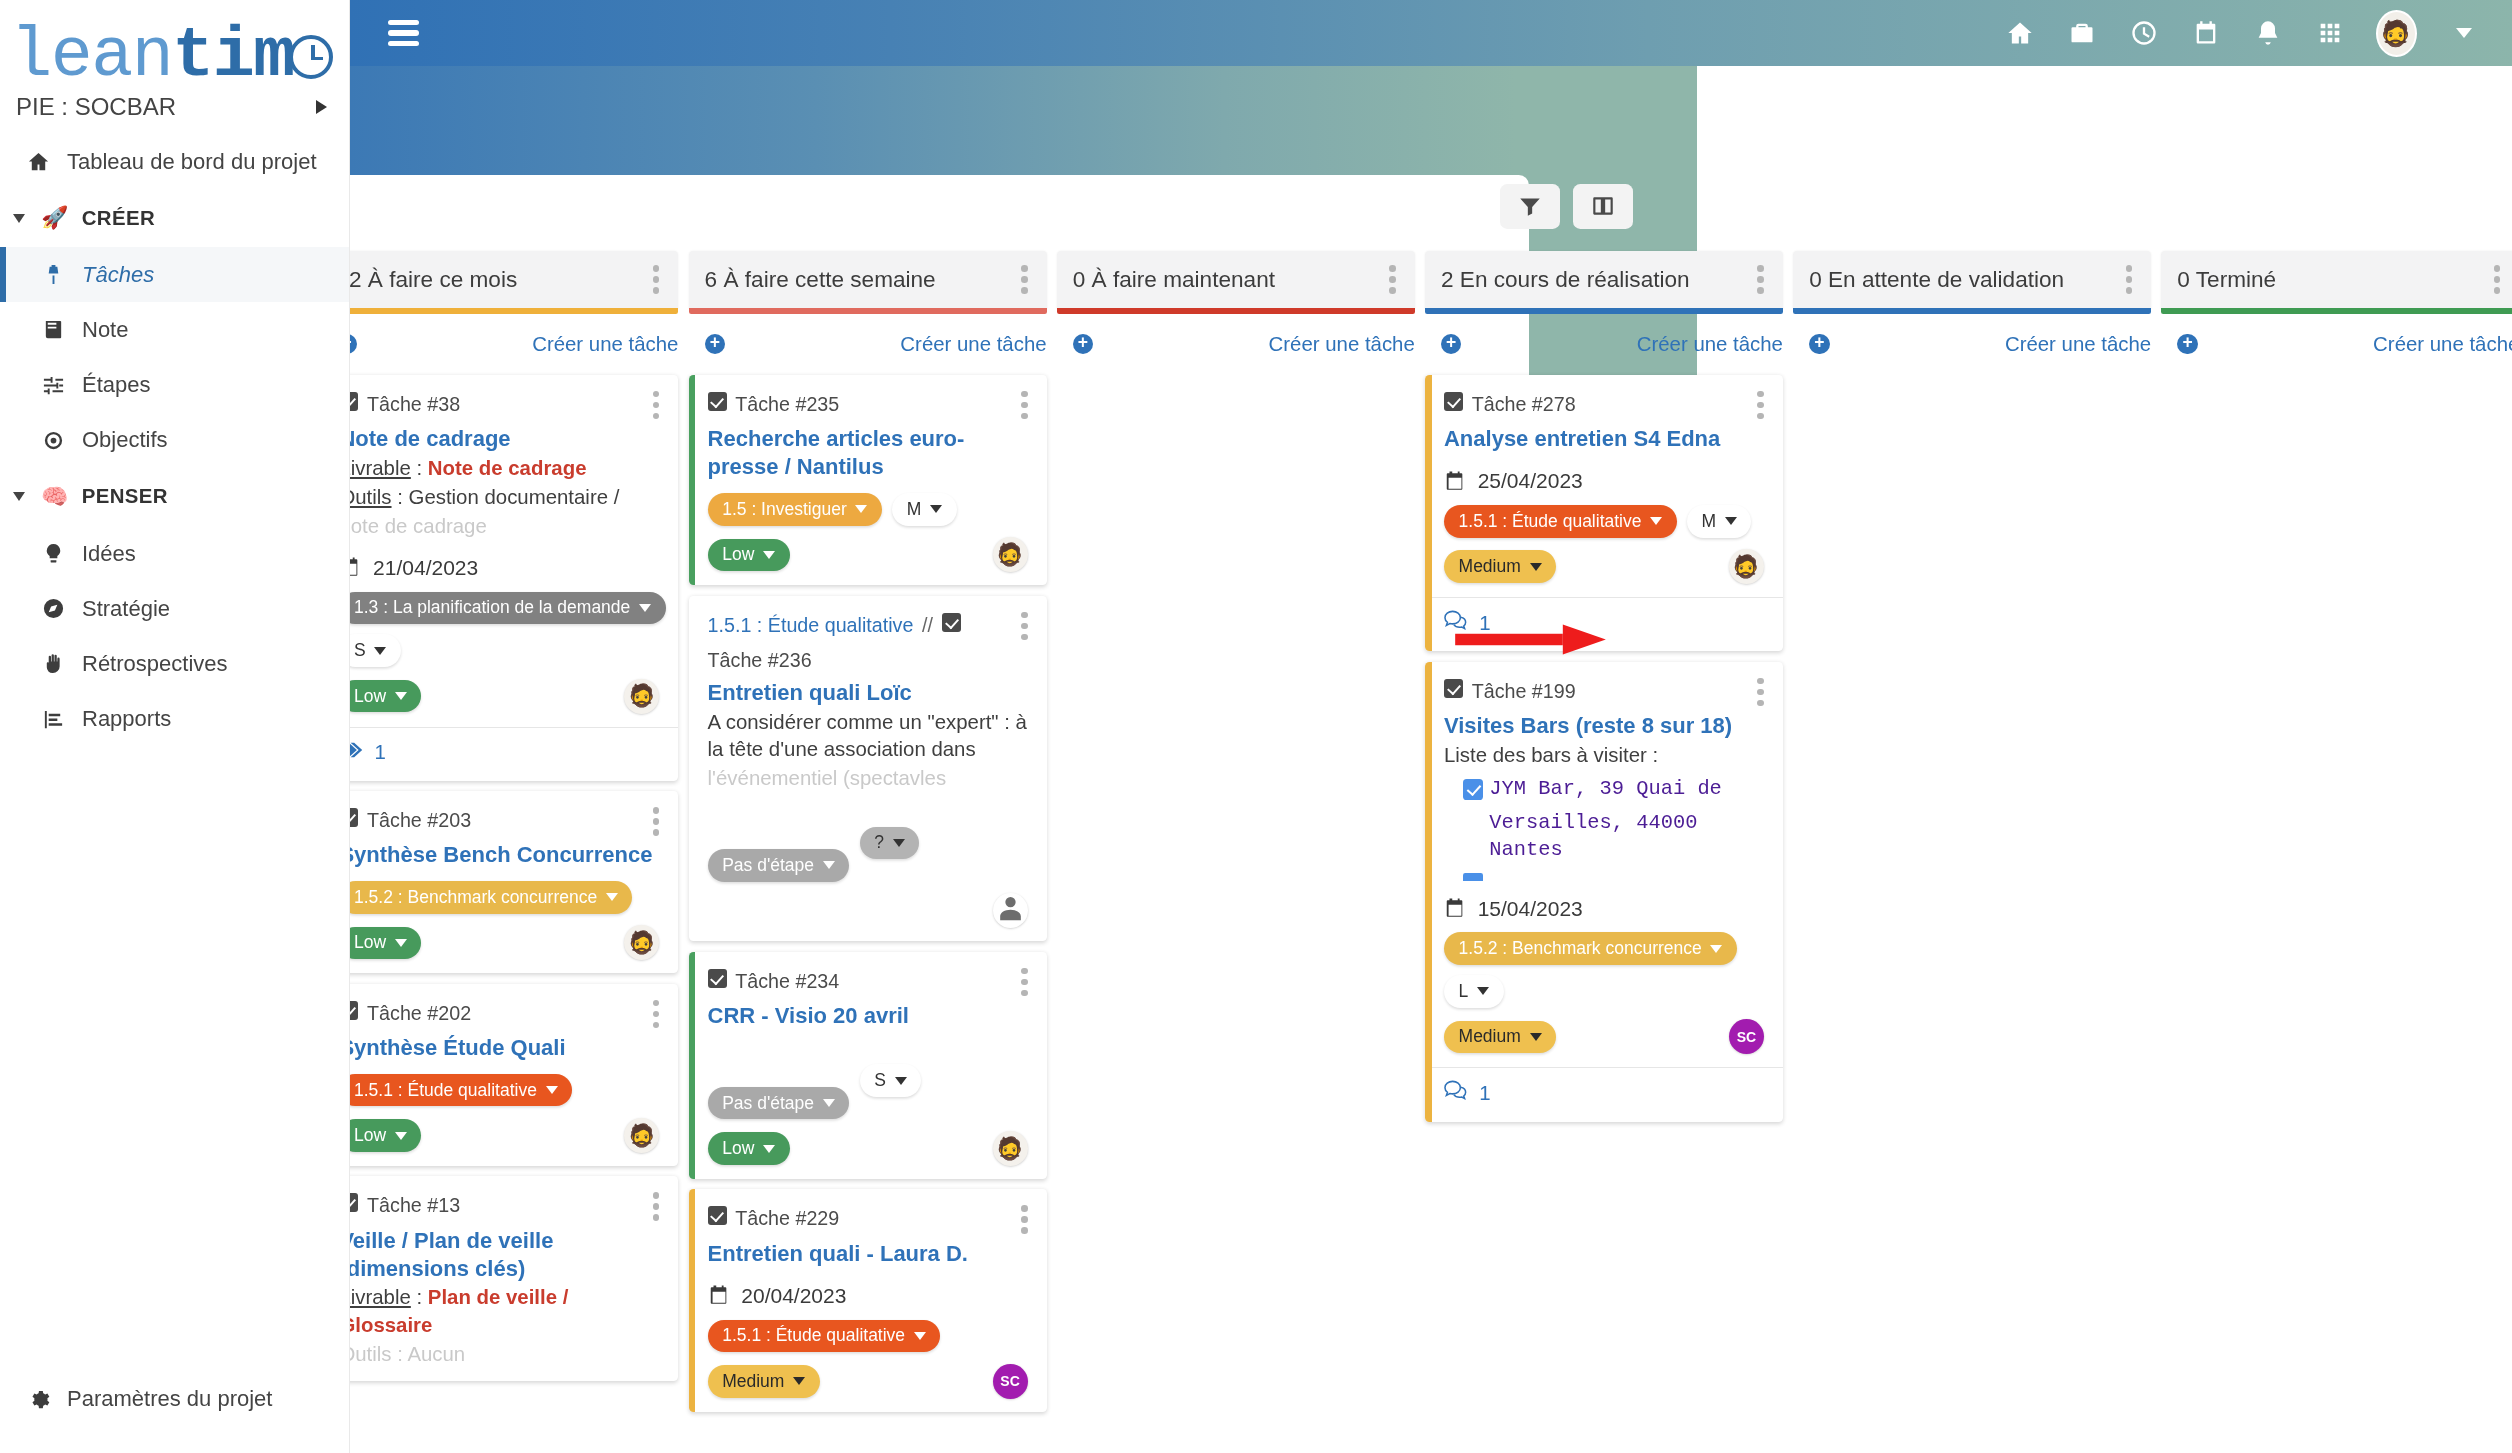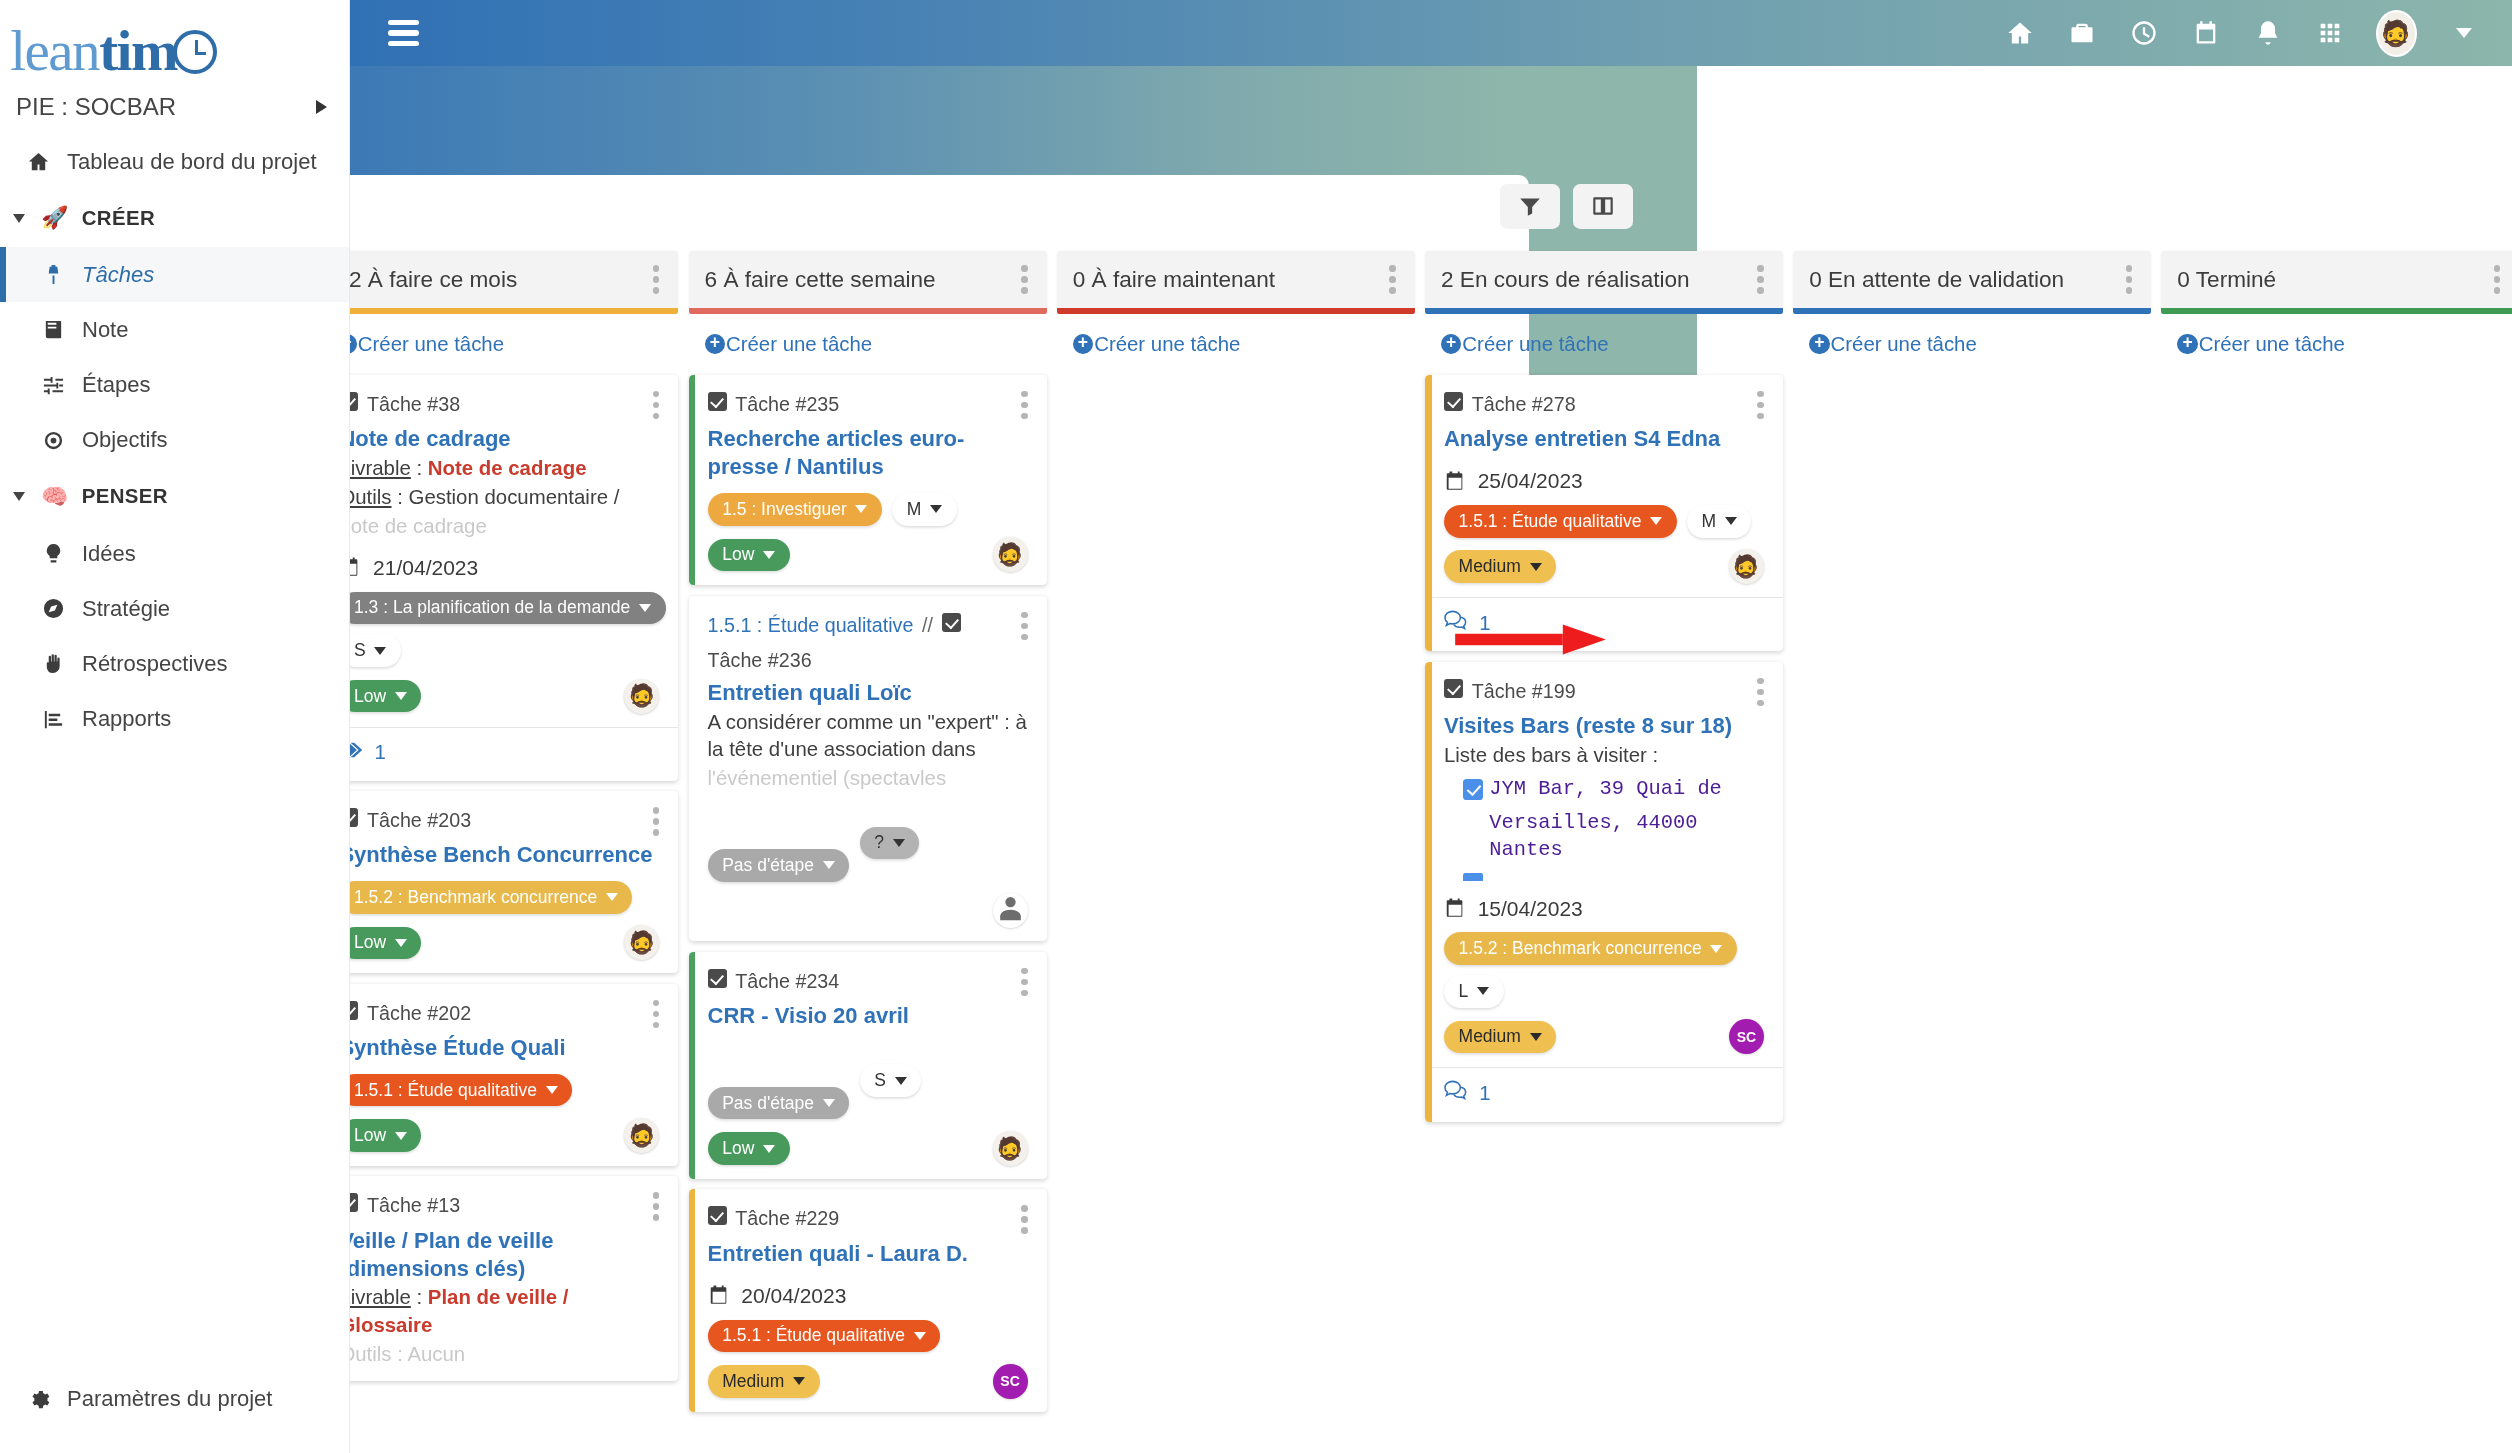--- a/index.html
+++ b/index.html
@@ -13,22 +13,22 @@
   
   #sidebar {
     position: absolute; left: 0; top: 0;
     width: 350px; height: 1453px;
     background: #ffffff;
     border-right: 0.7px solid #e9e9e9;
     z-index: 20;
   }
   .logo-wrap { padding: 22px 0 0 10.2px; height: 80px; }
   .logo-text {
-    font-size: 57px; letter-spacing: -1.5px; line-height: 1;
-    color: #2f6fb3; font-family: Liberation Serif, serif;
+    font-size: 70px; letter-spacing: -1.5px; line-height: 1;
+    color: #2f6fb3; font-family: Liberation Mono, monospace;
   }
   .logo-text .lean { font-weight: 300; color: #5f9ad0; }
   .logo-text .time { font-weight: 700; color: #2e6da8; }
   .logo-clock {
     display: inline-block; width: 44px; height: 44px;
     border: 4.4px solid #2e6da8; border-radius: 50%;
     position: relative; vertical-align: -4.4px; margin-left: -4.4px;
   }
   .logo-clock::after {
     content: ""; position: absolute; left: 50%; top: 5.8px;
@@ -172,21 +172,21 @@
     box-shadow: 0 0.7px 2.2px rgba(0,0,0,.08);
   }
   .col-title { font-size: 22.6px; color: #3c3c3c; white-space: nowrap; }
   .col-underline { height: 5.8px; border-radius: 0 0 2.2px 2.2px; }
   .kebab { display: flex; flex-direction: column; gap: 4.4px; cursor: pointer; }
   .kebab i { width: 6.6px; height: 6.6px; border-radius: 50%; background: #b5b5b5; display: block; }
 
   .add-task {
     display: flex; align-items: center; gap: 1px;
     padding: 19px 0 19px 16px; color: #2f72b8;
-    font-size: 20.4px; cursor: pointer;
+    font-size: 20.4px; cursor: pointer; justify-content: space-between;
   }
   .plus-circle {
     width: 20.4px; height: 20.4px; border-radius: 50%;
     background: #2f72b8; color: #fff; font-size: 17.5px;
     display: flex; align-items: center; justify-content: center;
     line-height: 1; font-weight: 700;
   }
   .plus-circle span { margin-top: -2.2px; }
 
   .cards { display: flex; flex-direction: column; gap: 10.2px; }

